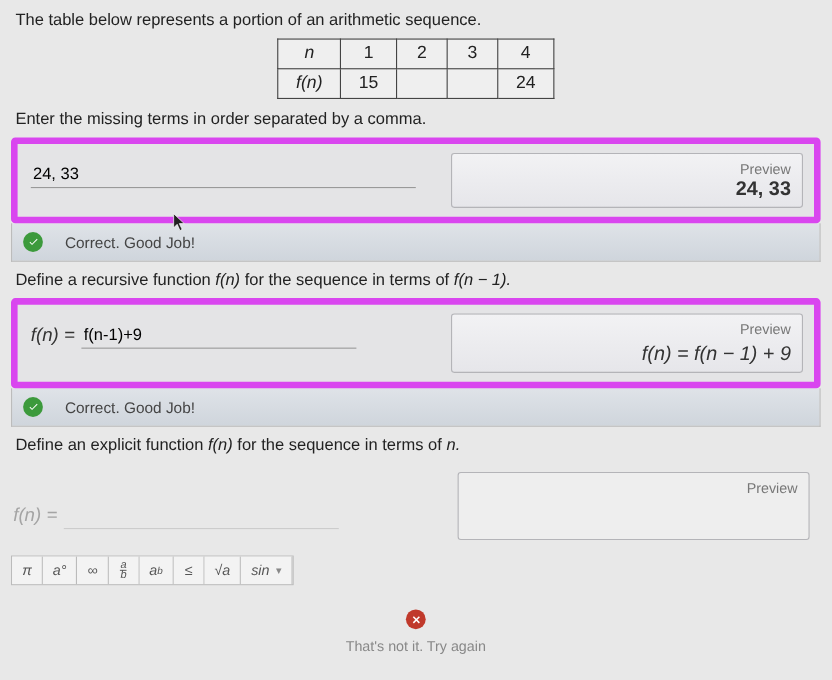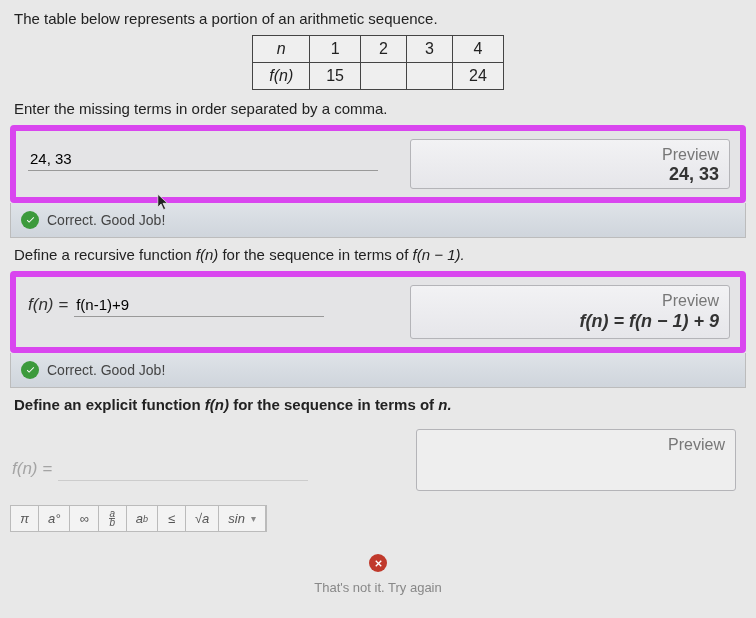--- a/index.html
+++ b/index.html
@@ -54,31 +54,31 @@
       width: 320px;
       background: linear-gradient(#f2f2f4, #e6e6ea);
       border: 1px solid #b4b4b8;
       border-radius: 3px;
       padding: 6px 10px;
       display: flex;
       flex-direction: column;
       align-items: flex-end;
       justify-content: space-between;
     }
-    .preview-label { font-size: 16px; color: #777; text-align: right; }
+    .preview-label { font-size: 13px; color: #777; text-align: right; }
     .preview-value { font-size: 18px; font-weight: 600; color: #333; align-self: flex-end; }
-    .preview-value.ital { font-style: italic; font-weight: 700; }
+    .preview-value.ital { font-style: italic; font-weight: 400; }
     .feedback-bar {
       background: linear-gradient(#dfe3e8, #cfd5dc);
       border: 1px solid #bcbcbc;
       border-top: none;
       padding: 8px 10px;
       display: flex;
       align-items: center;
-      gap: 8px;
+      gap: 20px;
       font-size: 14px;
       color: #444;
     }
     .fb-icon {
       width: 18px; height: 18px; border-radius: 50%;
       background: #3c9a3c;
       display: flex; align-items: center; justify-content: center;
       flex-shrink: 0;
     }
     .fb-icon svg { width: 11px; height: 11px; fill: white; }
@@ -188,21 +188,21 @@
 
   <div class="feedback-bar">
     <span class="fb-icon">
       <svg viewBox="0 0 24 24">
           <path d="M20 6L9 17l-5-5 1.4-1.4L9 14.2 18.6 4.6z"></path>
         </svg>
     </span>
     <span>Correct. Good Job!</span>
   </div>
 
-  <p class="prompt-text" style="margin-top:8px;font-weight:bold;">
+  <p class="prompt-text" style="margin-top:8px;">
     <span>Define an explicit function </span><span class="ital">f(n)</span><span> for the sequence in terms of </span><span class="ital">n.</span>
   </p>
 
   <div class="answer-block faded" style="border:none; background:transparent; padding-left:2px;">
     <div class="input-row" style="margin-top:20px;">
       <span class="prefix">f(n) = </span>
       <input class="answer-line" style="border-bottom: 1px solid rgb(204, 204, 204);" value="">
     </div>
     <div class="preview-box" style="background:#eee;">
       <span class="preview-label">Preview</span>

